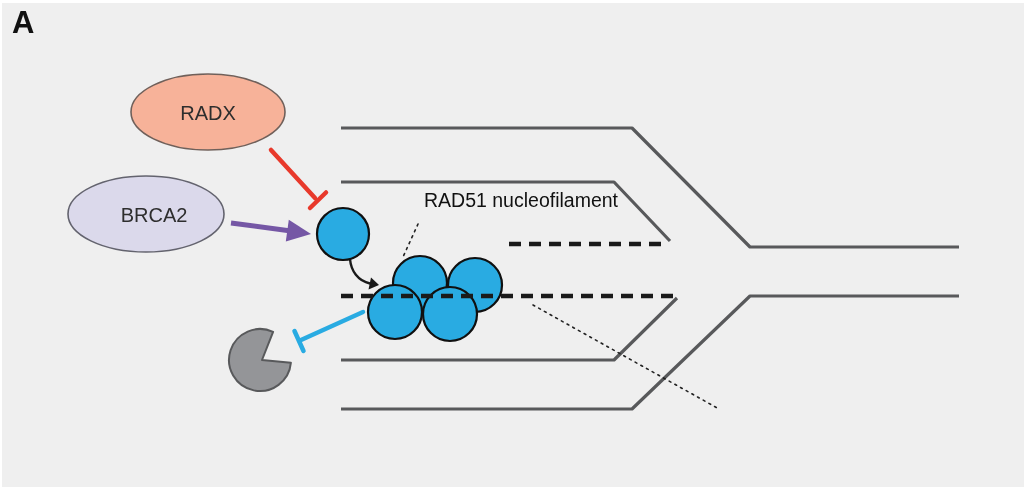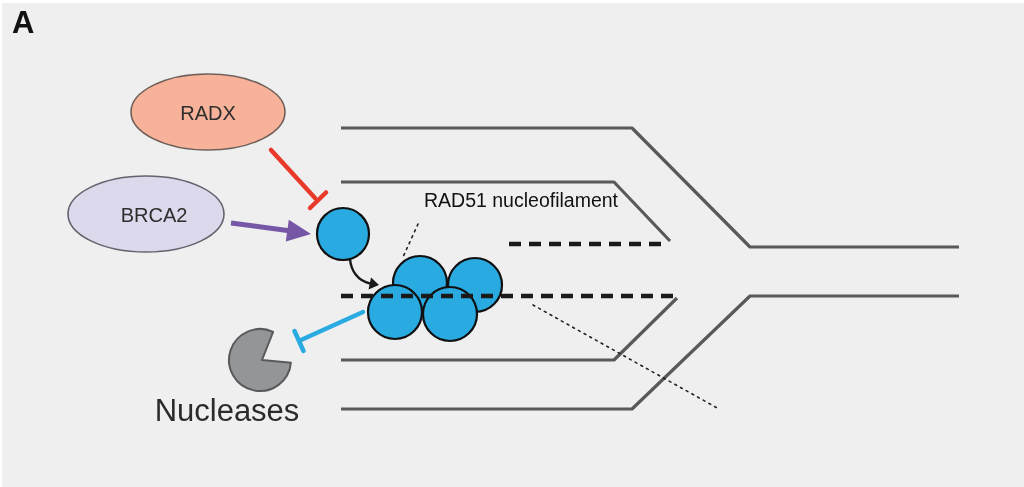--- a/index.html
+++ b/index.html
@@ -90,14 +90,13 @@
     </g>
 
     <ellipse cx="206" cy="109" rx="77" ry="38" stroke-width="1.6" fill="#f7b299" stroke="#70605a"></ellipse>
     <ellipse cx="144" cy="211" rx="78" ry="38" stroke-width="1.6" fill="#dbd9eb" stroke="#63636e"></ellipse>
   </svg>
 
   <div class="lbl panel-a">A</div>
   <div class="lbl node-label radx-label">RADX</div>
   <div class="lbl node-label brca2-label">BRCA2</div>
   <div class="lbl nucleofilament-label">RAD51 nucleofilament</div>
-  <div class="lbl nucleases-label">Nucleases</div>
 </div>
 
 </body></html>

